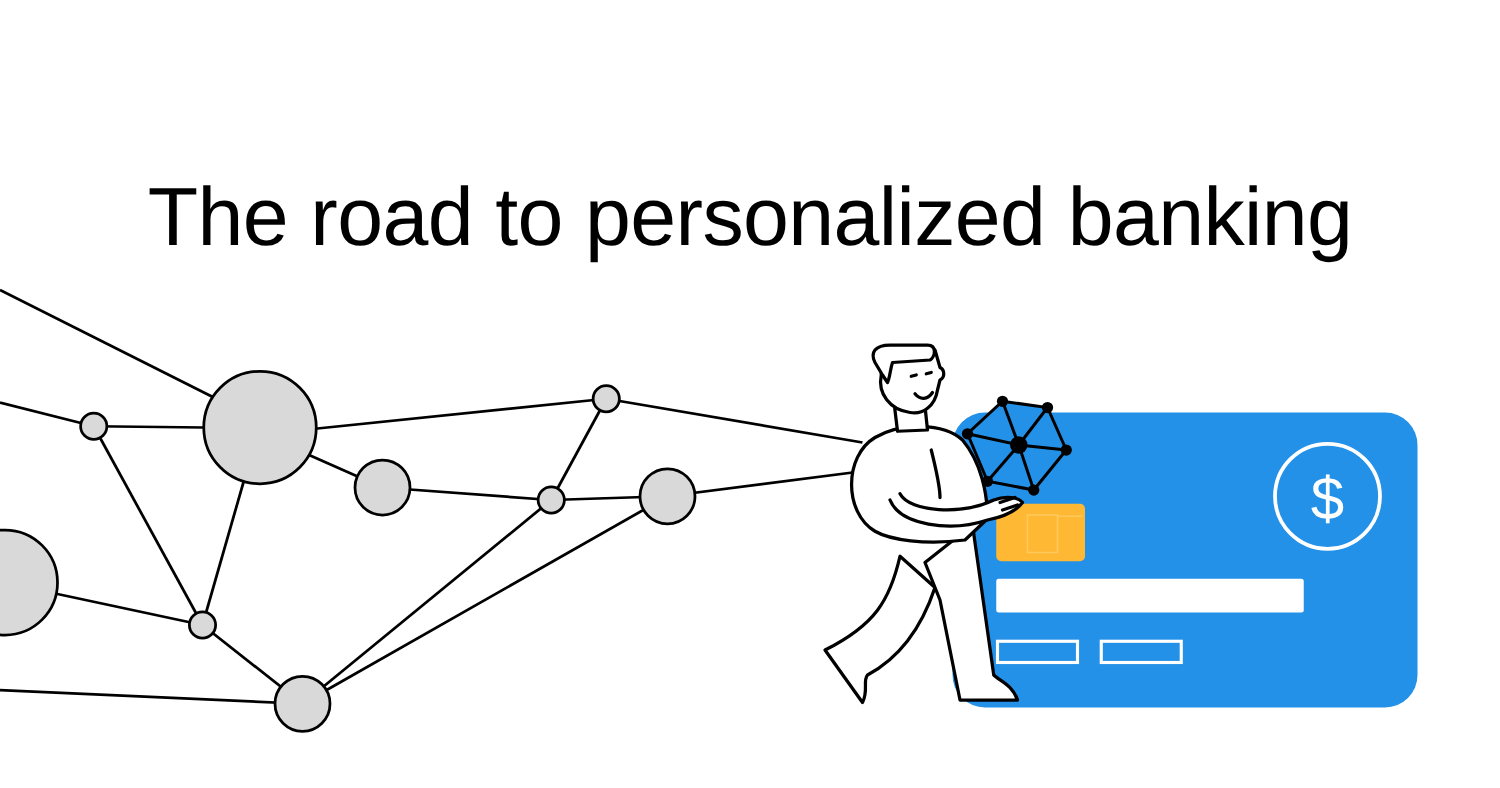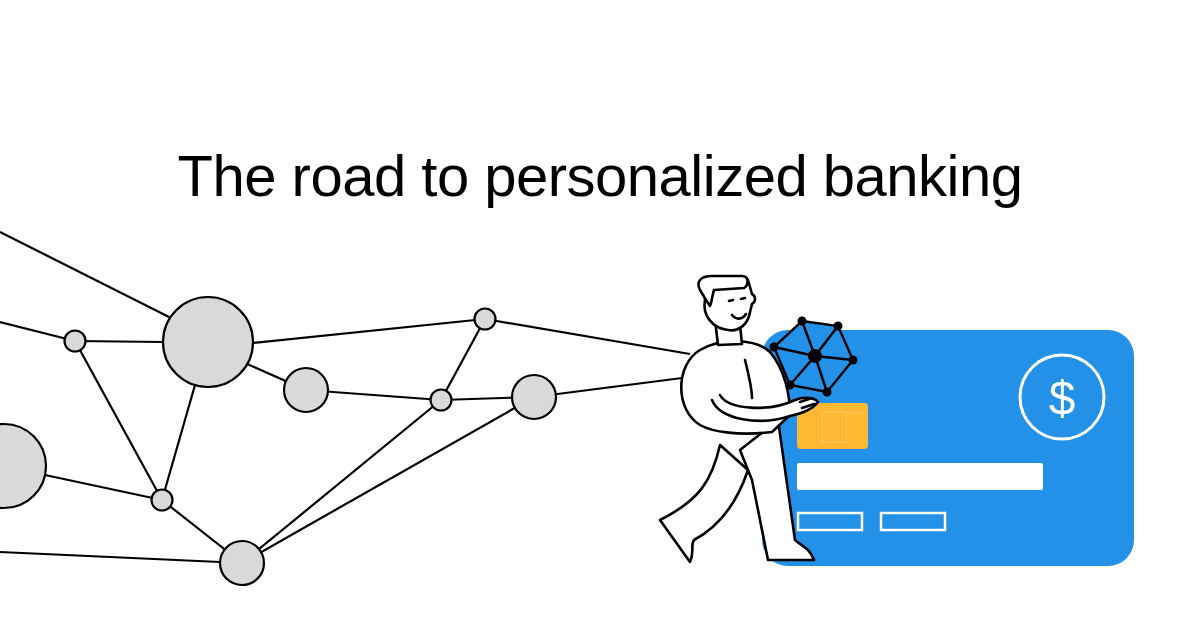--- a/index.html
+++ b/index.html
@@ -1,20 +1,20 @@
 <!DOCTYPE html>
 <html><head>
   <meta charset="utf-8">
   <style>
     html, body { margin: 0; padding: 0; background: #ffffff; }
     body { width: 1200px; height: 630px; overflow: hidden; position: relative;
            font-family: "Liberation Sans", sans-serif; }
     .title {
-      position: absolute; left: 0; top: 108px; width: 1200px; text-align: center;
-      font-size: 58px; font-weight: 400; color: #000000; letter-spacing: -0.5px;
+      position: absolute; left: 0; top: 96px; width: 1200px; text-align: center;
+      font-size: 66px; font-weight: 400; color: #000000; letter-spacing: -0.5px;
       line-height: 1;
     }
     svg.scene { position: absolute; left: 0; top: 0; }
   </style>
 </head>
 <body>
 
 <h1 class="title">The road to personalized banking</h1>
 
 <svg class="scene" width="1200" height="630" viewBox="0 0 1200 630">

